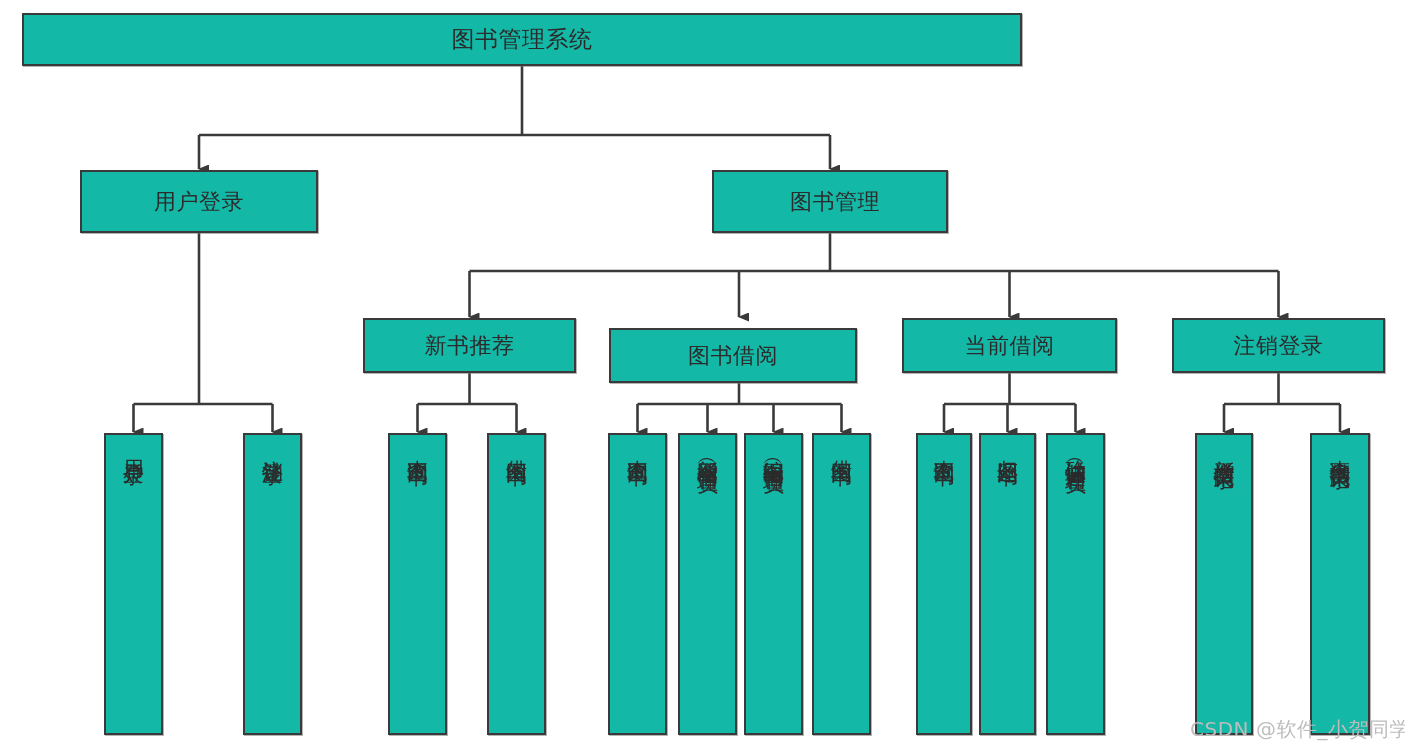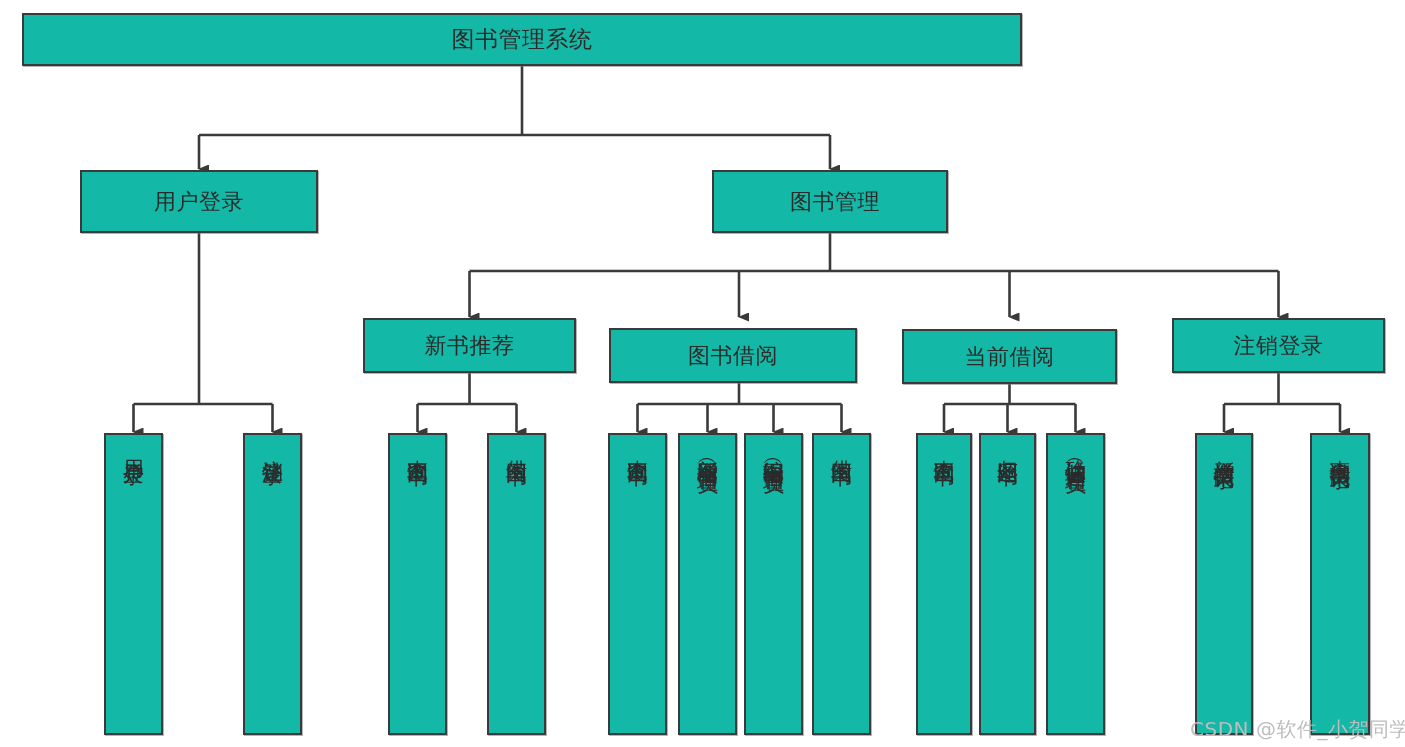--- a/index.html
+++ b/index.html
@@ -126,21 +126,21 @@
       </div>
       <div class="node horizontal" style="left: 712px; top: 170px; width: 236px; height: 63px; border-color: rgb(58, 58, 58);">
         <span class="node-label" style="color: rgb(43, 43, 43); margin-left: 10px;">图书管理</span>
       </div>
       <div class="node horizontal" style="left: 363px; top: 318px; width: 213px; height: 55px; border-color: rgb(58, 58, 58);">
         <span class="node-label" style="color: rgb(43, 43, 43);">新书推荐</span>
       </div>
       <div class="node horizontal" style="left: 609px; top: 318px; width: 248px; height: 55px; border-color: rgb(58, 58, 58); margin-top: 10px;">
         <span class="node-label" style="color: rgb(43, 43, 43);">图书借阅</span>
       </div>
-      <div class="node horizontal" style="left: 902px; top: 318px; width: 215px; height: 55px; border-color: rgb(58, 58, 58); margin-top: 11px;">
+      <div class="node horizontal" style="left: 902px; top: 318px; width: 215px; height: 55px; border-color: rgb(58, 58, 58);">
         <span class="node-label" style="color: rgb(43, 43, 43);">当前借阅</span>
       </div>
       <div class="node horizontal" style="left: 1172px; top: 318px; width: 213px; height: 55px; border-color: rgb(58, 58, 58);">
         <span class="node-label" style="color: rgb(43, 43, 43);">注销登录</span>
       </div>
       <div class="node vertical" style="left: 104px; top: 433px; width: 59px; height: 302px; border-color: rgb(58, 58, 58);">
         <span class="node-label" style="color: rgb(43, 43, 43);">用户登录</span>
       </div>
       <div class="node vertical" style="left: 243px; top: 433px; width: 59px; height: 302px; border-color: rgb(58, 58, 58);">
         <span class="node-label" style="color: rgb(43, 43, 43);">注销登录</span>

